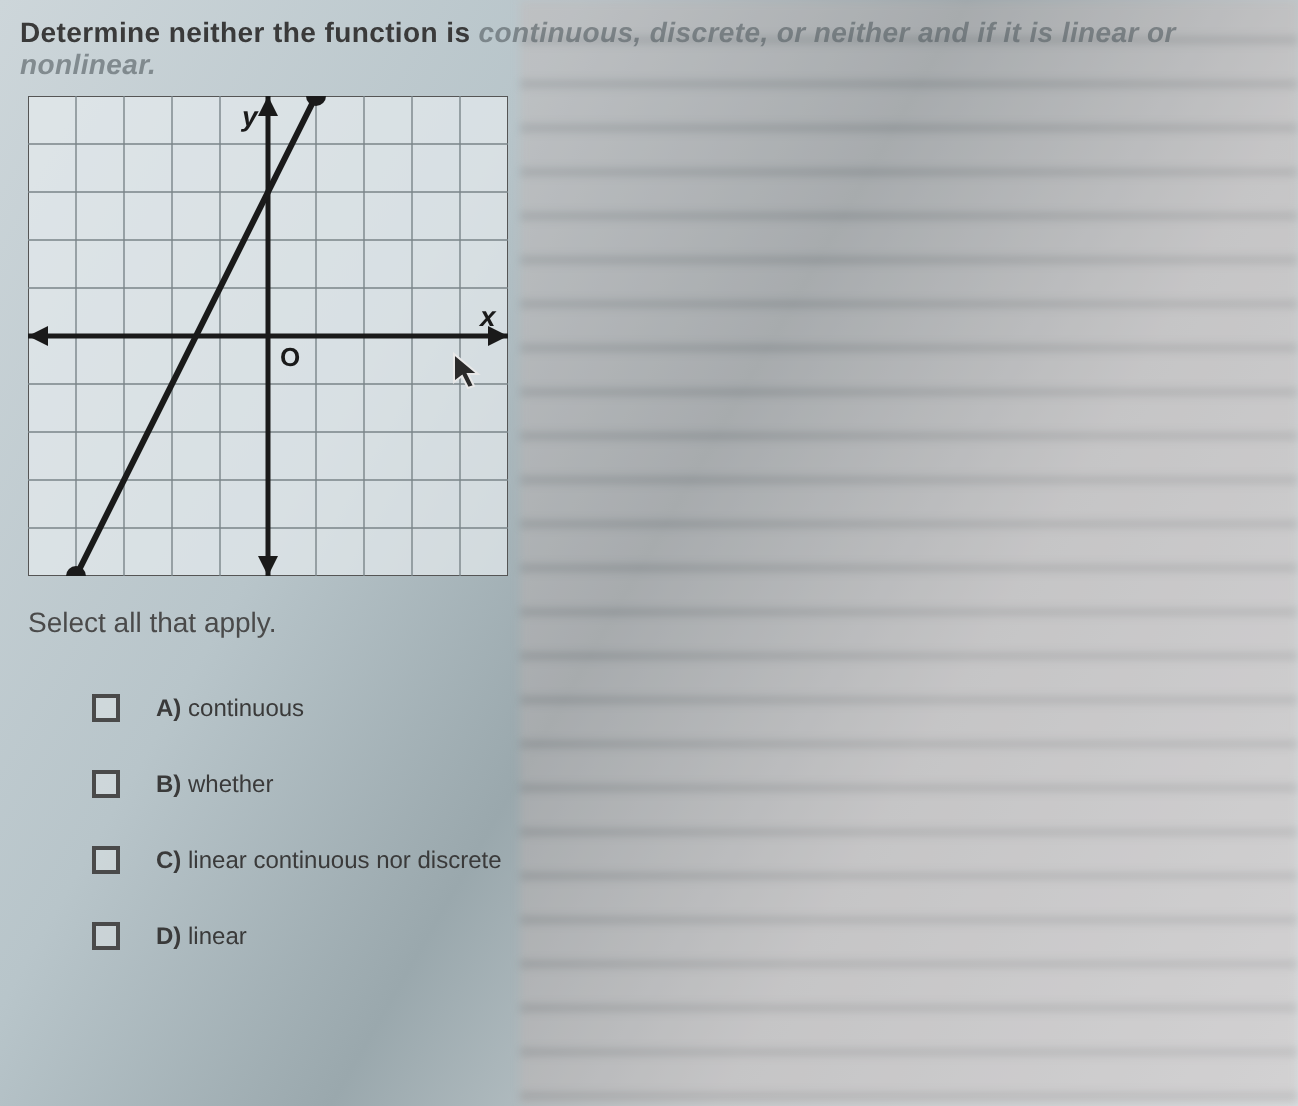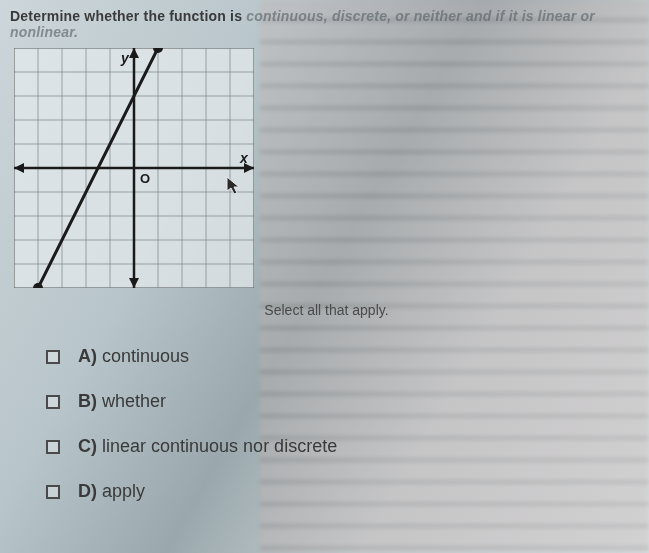--- a/index.html
+++ b/index.html
@@ -44,61 +44,60 @@
     }
     .graph-container {
       margin-left: 4px;
       margin-bottom: 10px;
     }
     .select-label {
       font-size: 14px;
       color: #4a4a4a;
       margin-bottom: 28px;
       margin-left: 4px;
-      text-align: center;
     }
     .answers {
       margin-left: 36px;
     }
     .answer-row {
       display: flex;
       align-items: center;
       margin-bottom: 24px;
     }
     .checkbox {
       width: 14px;
       height: 14px;
       border: 2px solid #4a4a4a;
       background: rgba(255,255,255,0.3);
       margin-right: 18px;
       flex-shrink: 0;
     }
     .answer-label {
-      font-size: 18px;
+      font-size: 12px;
       color: #3a3a3a;
     }
     .answer-label .letter {
       font-weight: bold;
     }
     .cursor {
       position: absolute;
       left: 225px;
       top: 175px;
       pointer-events: none;
     }
   </style>
 </head>
 <body>
 
 <div class="bg-overlay"></div>
 
 <div class="content">
 
   <div class="question-text">
-    <span>Determine whether the function is </span><span class="faded">continuous, discrete, or neither and if it is linear or nonlinear.</span>
+    <span>Determine neither the function is </span><span class="faded">continuous, discrete, or neither and if it is linear or nonlinear.</span>
   </div>
 
   <div class="graph-container">
     <svg width="240" height="240" viewBox="0 0 240 240">
       <rect x="0" y="0" width="240" height="240" fill="rgba(230,235,238,0.7)" stroke="#555" stroke-width="1"></rect>
 
       <g stroke="#7a8589" stroke-width="0.7">
         <line x1="24" y1="0" x2="24" y2="240"></line>
           <line x1="48" y1="0" x2="48" y2="240"></line>
         <line x1="72" y1="0" x2="72" y2="240"></line>
@@ -160,21 +159,21 @@
       <div class="checkbox"></div>
       <div class="answer-label">
         <span class="letter">C)</span>
         <span>linear continuous nor discrete</span>
       </div>
     </div>
     <div class="answer-row">
       <div class="checkbox"></div>
       <div class="answer-label">
         <span class="letter">D)</span>
-        <span>apply</span>
+        <span>linear</span>
       </div>
     </div>
   </div>
 
   <svg class="cursor" width="20" height="22">
     <path d="M2,2 L2,16 L6,13 L9,19 L12,18 L9,12 L14,12 Z" fill="#2a2a2a" stroke="#e8e8e8" stroke-width="1"></path>
   </svg>
 
 </div>
 

